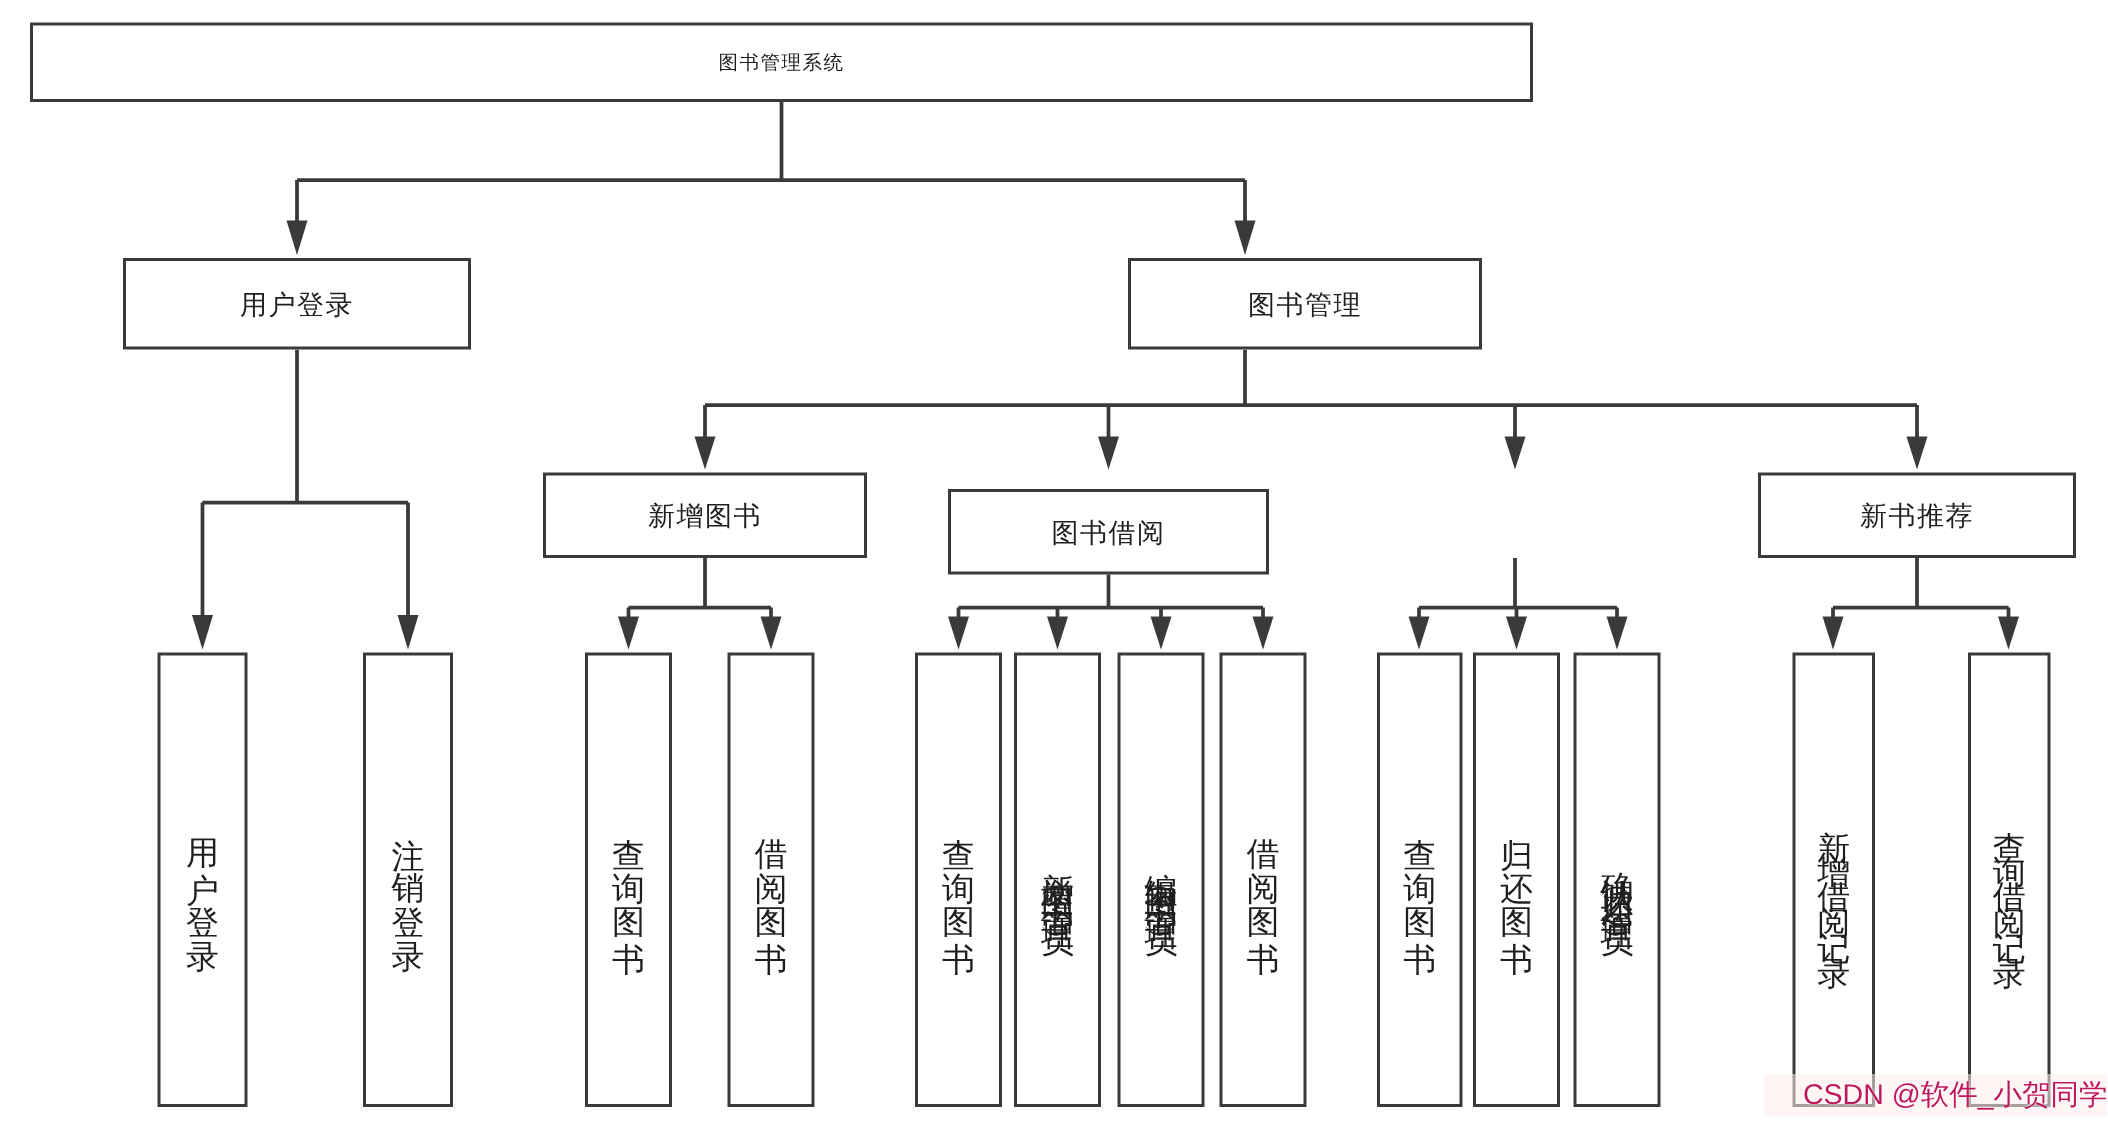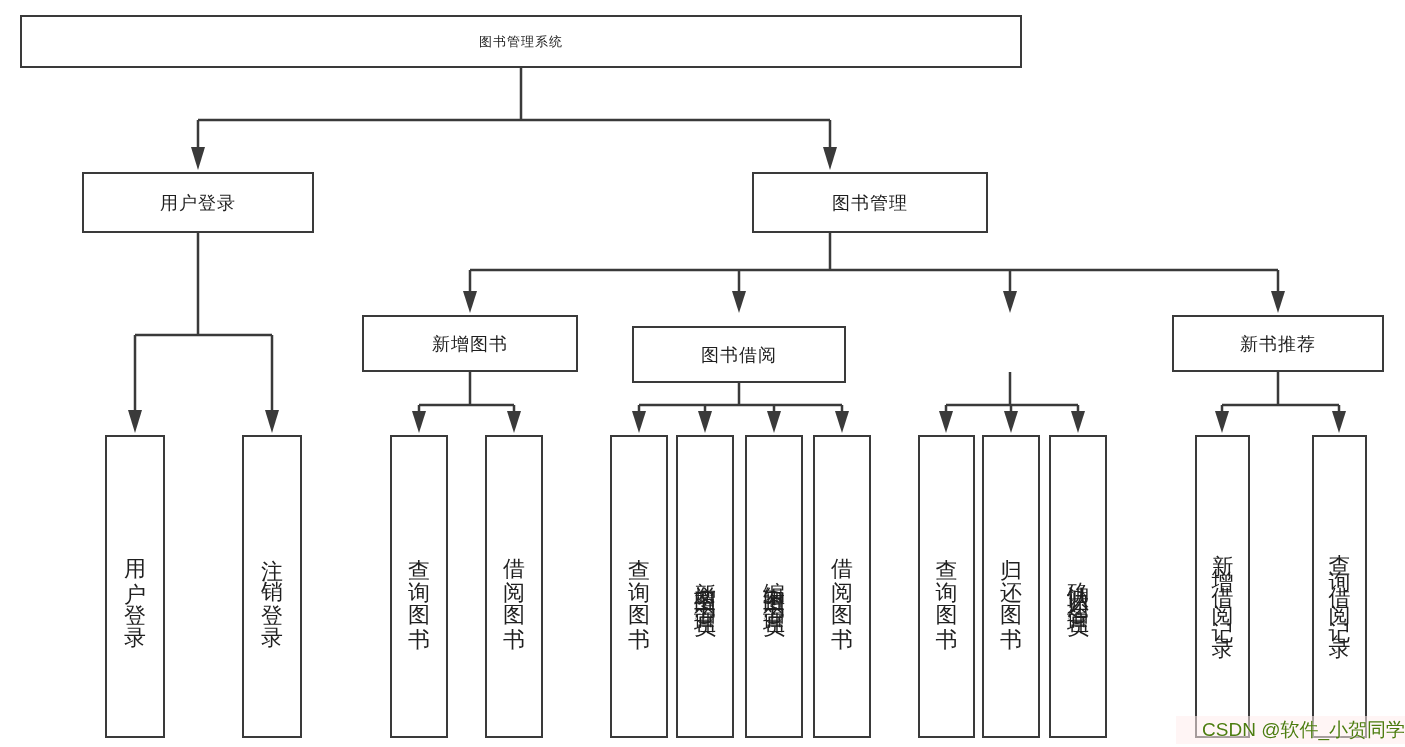--- a/index.html
+++ b/index.html
@@ -36,21 +36,21 @@
   }
   .ls4 span{letter-spacing:23px;}
   .ls6 span{letter-spacing:17px;}
   .ls10 span{letter-spacing:5px;}
   .watermark{
     position:absolute;
     left:1176px;top:716px;
     width:229px;height:28px;
     display:flex;align-items:center;justify-content:flex-end;
     font-size:19px;
-    color:#4d7c0f;
+    color:#be185d;
     background:rgba(255,236,236,0.55);
     text-shadow:0 0 2px #ffffff;
     white-space:nowrap;
     z-index:5;
   }
 </style>
 </head>
 <body>
 
 <div class="stage">

